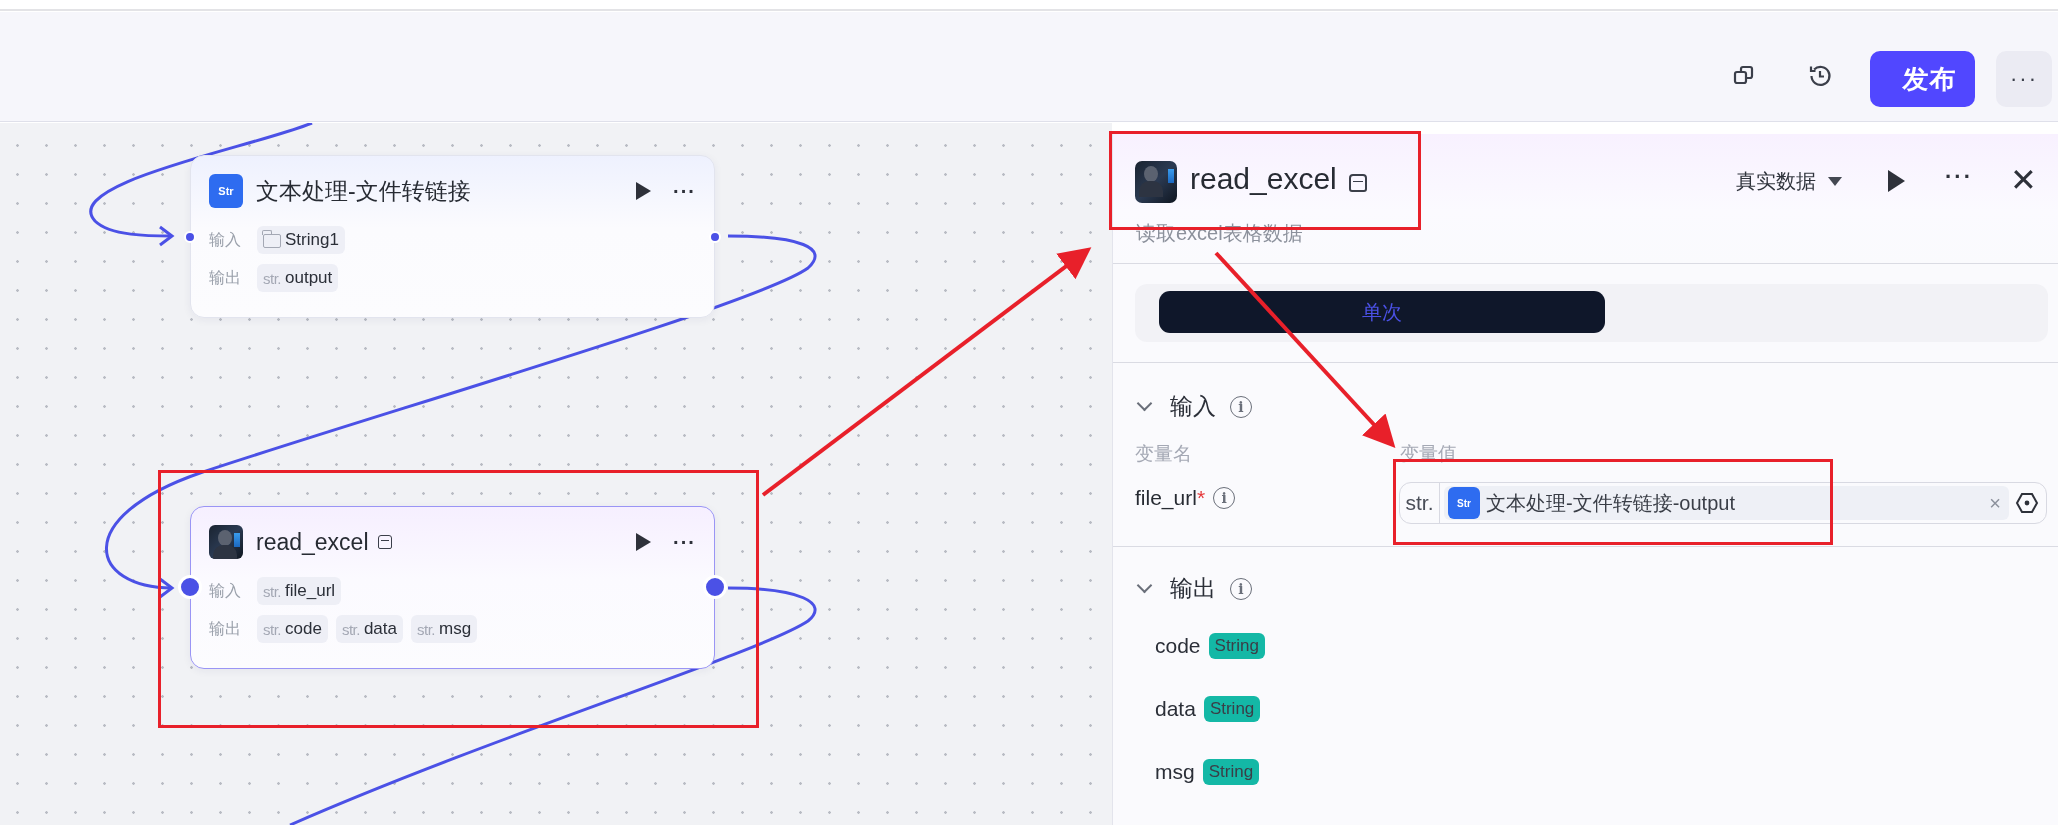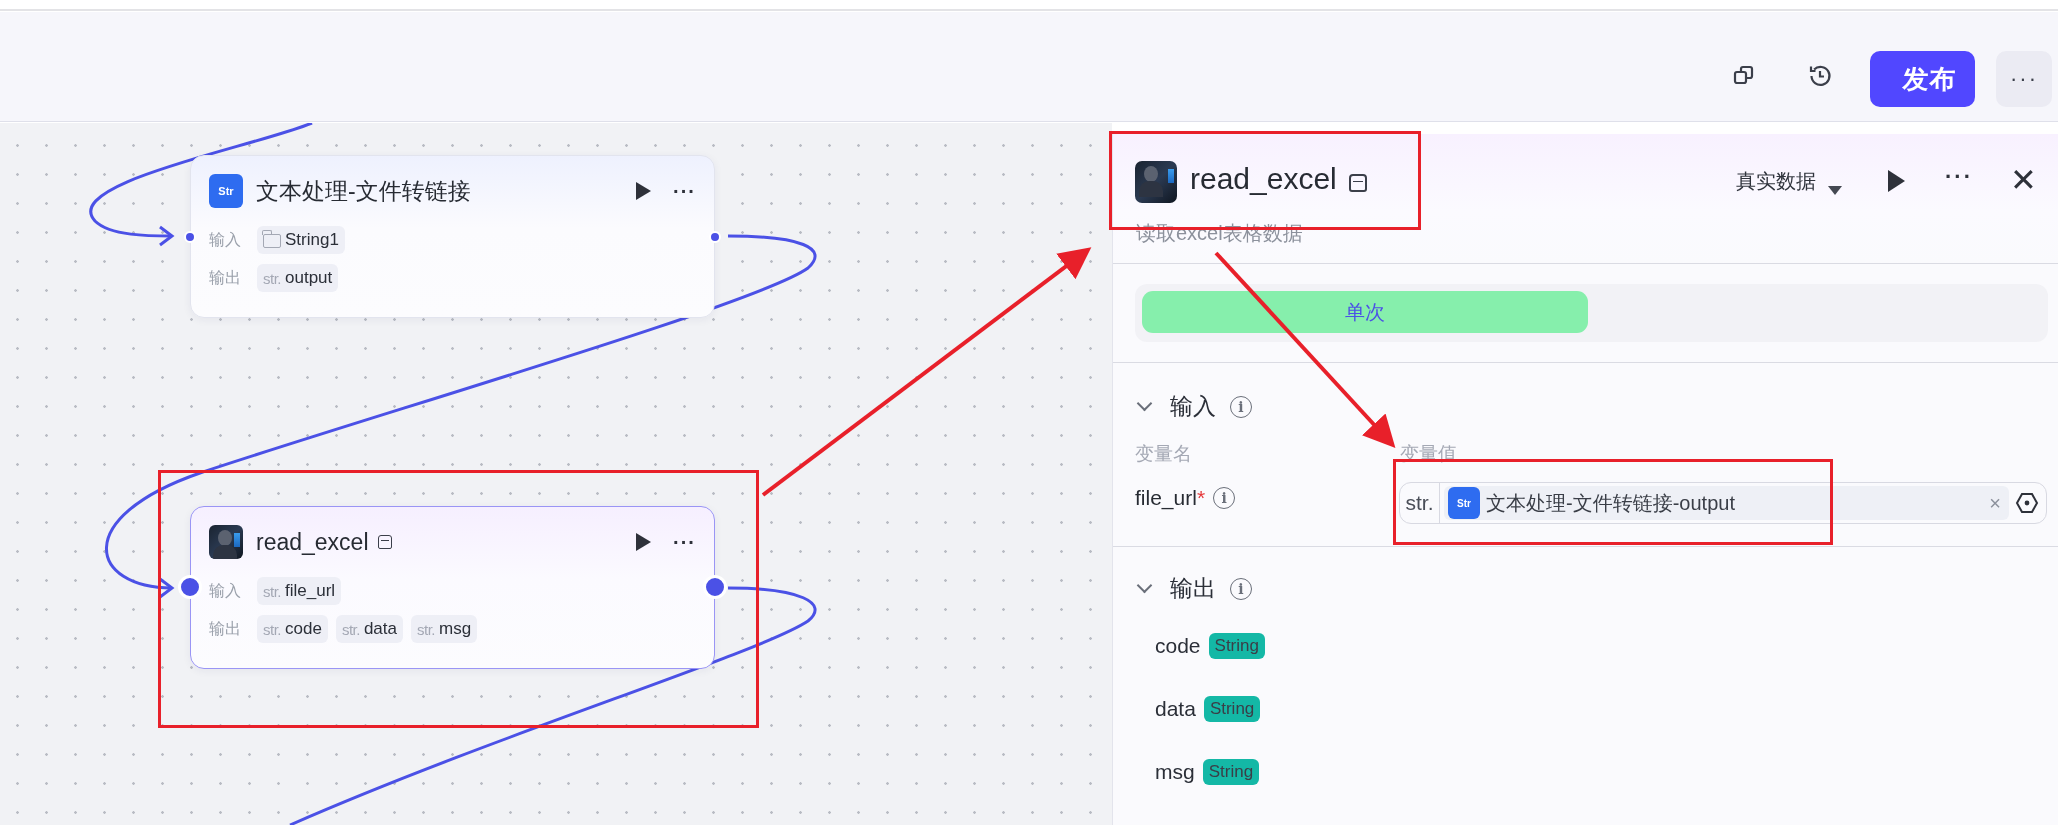--- a/index.html
+++ b/index.html
@@ -44,29 +44,29 @@
 
   .anno-box { position: absolute; border: 3px solid #e8202a; pointer-events: none; }
 
   .panel { position: absolute; left: 1112px; top: 134px; width: 946px; height: 691px; background: #fafafd; border-left: 1px solid #e3e4ec; }
   .panel-head { position: absolute; left: 0; top: 0; width: 946px; height: 130px; background: linear-gradient(180deg, #f8f1ff 0%, #fbfaff 60%, #fafafd 100%); border-bottom: 1px solid #dadbe3; }
   .panel-avatar { position: absolute; left: 22px; top: 27px; width: 42px; height: 42px; border-radius: 7px; }
   .panel-title { position: absolute; left: 77px; top: 28px; font-size: 30px; color: #272b33; }
   .panel-store { position: absolute; left: 236px; top: 40px; width: 18px; height: 18px; border: 2px solid #3b3f4a; border-radius: 4px 4px 3px 3px; }
   .panel-store::after { content: ""; position: absolute; left: 2px; right: 2px; top: 5px; height: 5px; border-top: 1.8px solid #3b3f4a; }
   .panel-desc { position: absolute; left: 23px; top: 86px; font-size: 20px; color: #8c919c; }
-  .panel-src { position: absolute; left: 623px; top: 34px; display: flex; align-items: flex-end; gap: 12px; font-size: 20px; color: #2f333c; }
+  .panel-src { position: absolute; left: 623px; top: 34px; display: flex; align-items: center; gap: 12px; font-size: 20px; color: #2f333c; }
   .caret { width: 0; height: 0; border-top: 9px solid #444852; border-left: 7px solid transparent; border-right: 7px solid transparent; }
   .panel-play { position: absolute; left: 775px; top: 36px; width: 0; height: 0; border-left: 17px solid #2e313a; border-top: 11px solid transparent; border-bottom: 11px solid transparent; }
   .panel-dots { position: absolute; left: 832px; top: 30px; font-size: 22px; font-weight: bold; color: #2e313a; letter-spacing: 2px; }
   .panel-close { position: absolute; left: 897px; top: 30px; font-size: 32px; color: #2e313a; line-height: 1; }
 
   .seg { position: absolute; left: 22px; top: 150px; width: 913px; height: 58px; background: #f2f2f6; border-radius: 12px; }
   .seg-item { position: absolute; top: 7px; height: 42px; border-radius: 11px; display: flex; align-items: center; justify-content: center; font-size: 20px; }
-  .seg-item.active { left: 7px; width: 446px; background: #86efac; color: #4b51e6; }
+  .seg-item.active { left: 24px; width: 446px; background: #0f172a; color: #4b51e6; }
   .seg-item.inactive { left: 453px; width: 453px; color: #3a3e47; }
   .divider { position: absolute; left: 0; width: 946px; height: 1px; background: #dadbe3; }
 
   .sec-head { position: absolute; left: 22px; display: flex; align-items: center; gap: 14px; font-size: 23px; color: #2b2f38; }
   .chev { width: 11px; height: 11px; border-right: 2.4px solid #6a6f7a; border-bottom: 2.4px solid #6a6f7a; transform: rotate(45deg); margin: -6px 6px 0 4px; }
   .info { width: 22px; height: 22px; border-radius: 50%; border: 1.8px solid #6a6f7a; display: flex; align-items: center; justify-content: center; font-size: 14px; color: #6a6f7a; font-family: "DejaVu Serif", serif; font-weight: bold; }
   .col-label { position: absolute; font-size: 19px; color: #a4a8b4; }
   .field-name { position: absolute; left: 22px; top: 352px; display: flex; align-items: center; gap: 8px; font-size: 21px; color: #272b33; }
   .req { color: #e5383b; }
   .ref-input { position: absolute; left: 286px; top: 348px; width: 648px; height: 42px; border: 1px solid #d8d9e2; border-radius: 12px; background: #fafafd; display: flex; align-items: center; }

